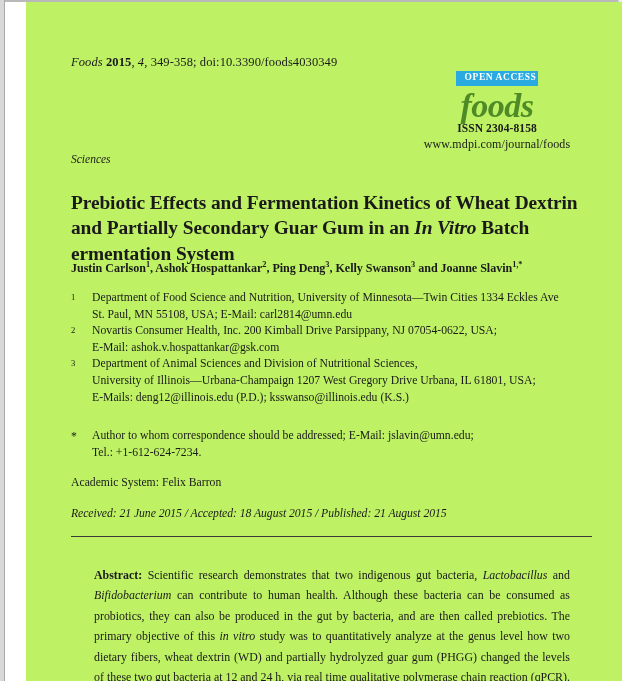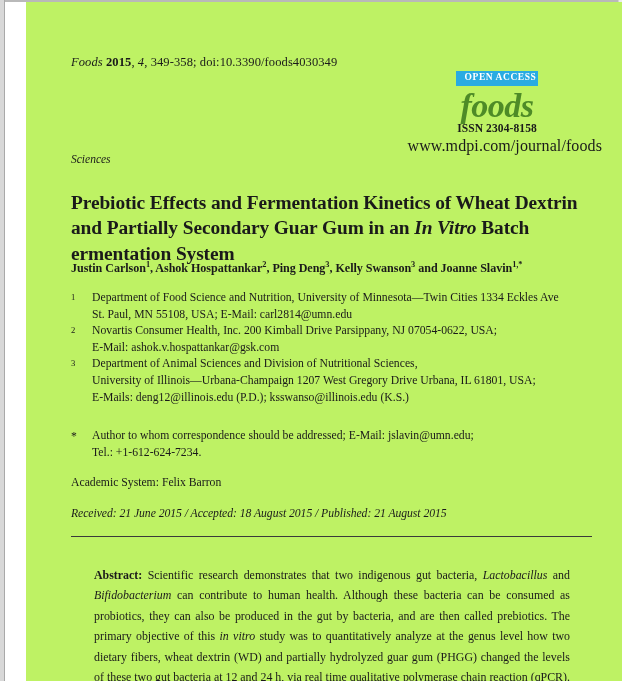--- a/index.html
+++ b/index.html
@@ -103,23 +103,22 @@
     letter-spacing: -.5px;
   }
   .issn {
     margin-top: -1px;
     font-weight: bold;
     font-size: 11.5px;
     letter-spacing: .1px;
   }
   .journal-url {
     margin-top: 3px;
-    font-size: 16px;
+    font-size: 12px;
     letter-spacing: .1px;
-    text-align: right;
   }
 
   
   .kicker {
     position: absolute;
     left: 45px;
     top: 151px;
     font-style: italic;
     font-size: 11.5px;
   }

